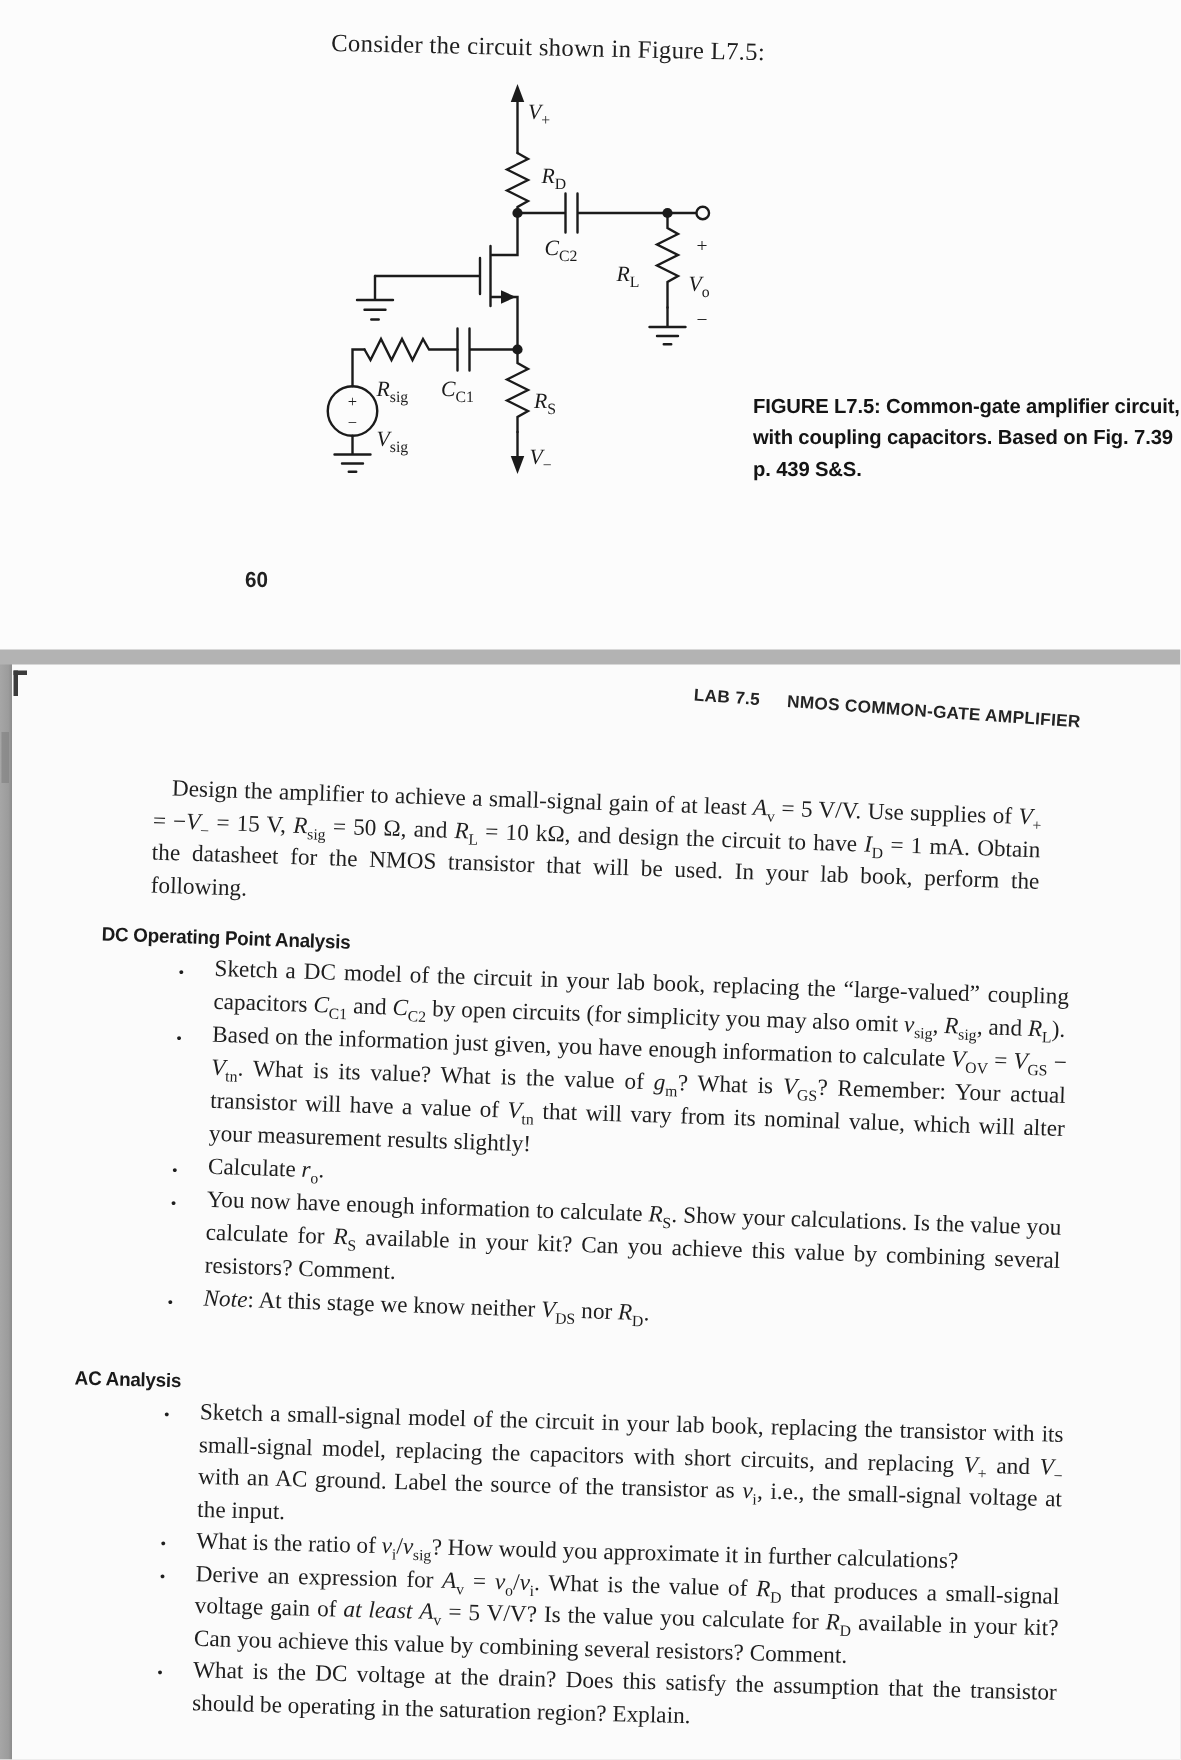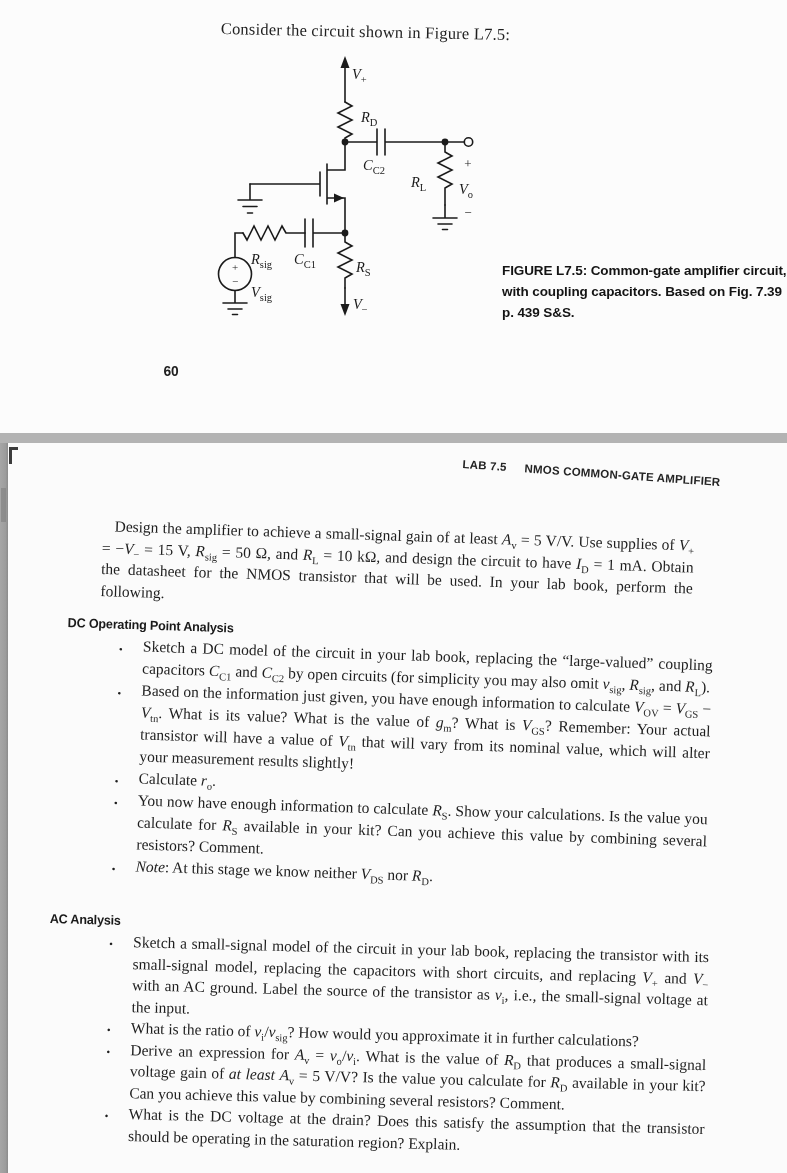--- a/index.html
+++ b/index.html
@@ -12,21 +12,21 @@
   .p1-title { position:absolute; left:221px; top:19px; font-size:16.5px; letter-spacing:.2px;
               transform:rotate(1.2deg); transform-origin:0 0; white-space:nowrap; }
   .circuit-svg { position:absolute; left:0; top:0; }
   .clabel { font:italic 14.5px "Liberation Serif", serif; fill:#1b1b1b; }
   .clabel .sub { font-size:10.5px; font-style:normal; }
   .csign { font:13px "Liberation Serif", serif; fill:#1b1b1b; }
   .csign-sm { font:11px "Liberation Serif", serif; fill:#1b1b1b; }
   .fig-caption { position:absolute; left:502px; top:260px; width:292px;
                  font-family:"Liberation Sans", sans-serif; font-weight:bold;
                  font-size:13.5px; line-height:21px; color:#141414; letter-spacing:-.1px; }
-  .page-number { position:absolute; left:163px; top:363px;
+  .page-number { position:absolute; left:163px; top:379px;
                  font-family:"Liberation Sans", sans-serif; font-weight:600;
                  font-size:14.5px; color:#202020; transform:scaleX(.95); }
 
   
   .scan2 { position:absolute; left:0; top:433px; width:787px; height:740px; background:#b3b3b3; }
   .scan2-page { position:absolute; left:8px; top:10px; width:779px; height:730px; background:#fbfbfb; }
   .edge-shade { position:absolute; left:0; top:10px; width:8px; height:730px;
                 background:linear-gradient(90deg,#a6a6a6,#9c9c9c 70%,#8b8b8b); }
   .corner-mark { position:absolute; left:9px; top:14px; width:3px; height:17px; background:#3c3c3c; }
   .corner-mark2 { position:absolute; left:9px; top:14px; width:9px; height:3px; background:#3c3c3c; }

